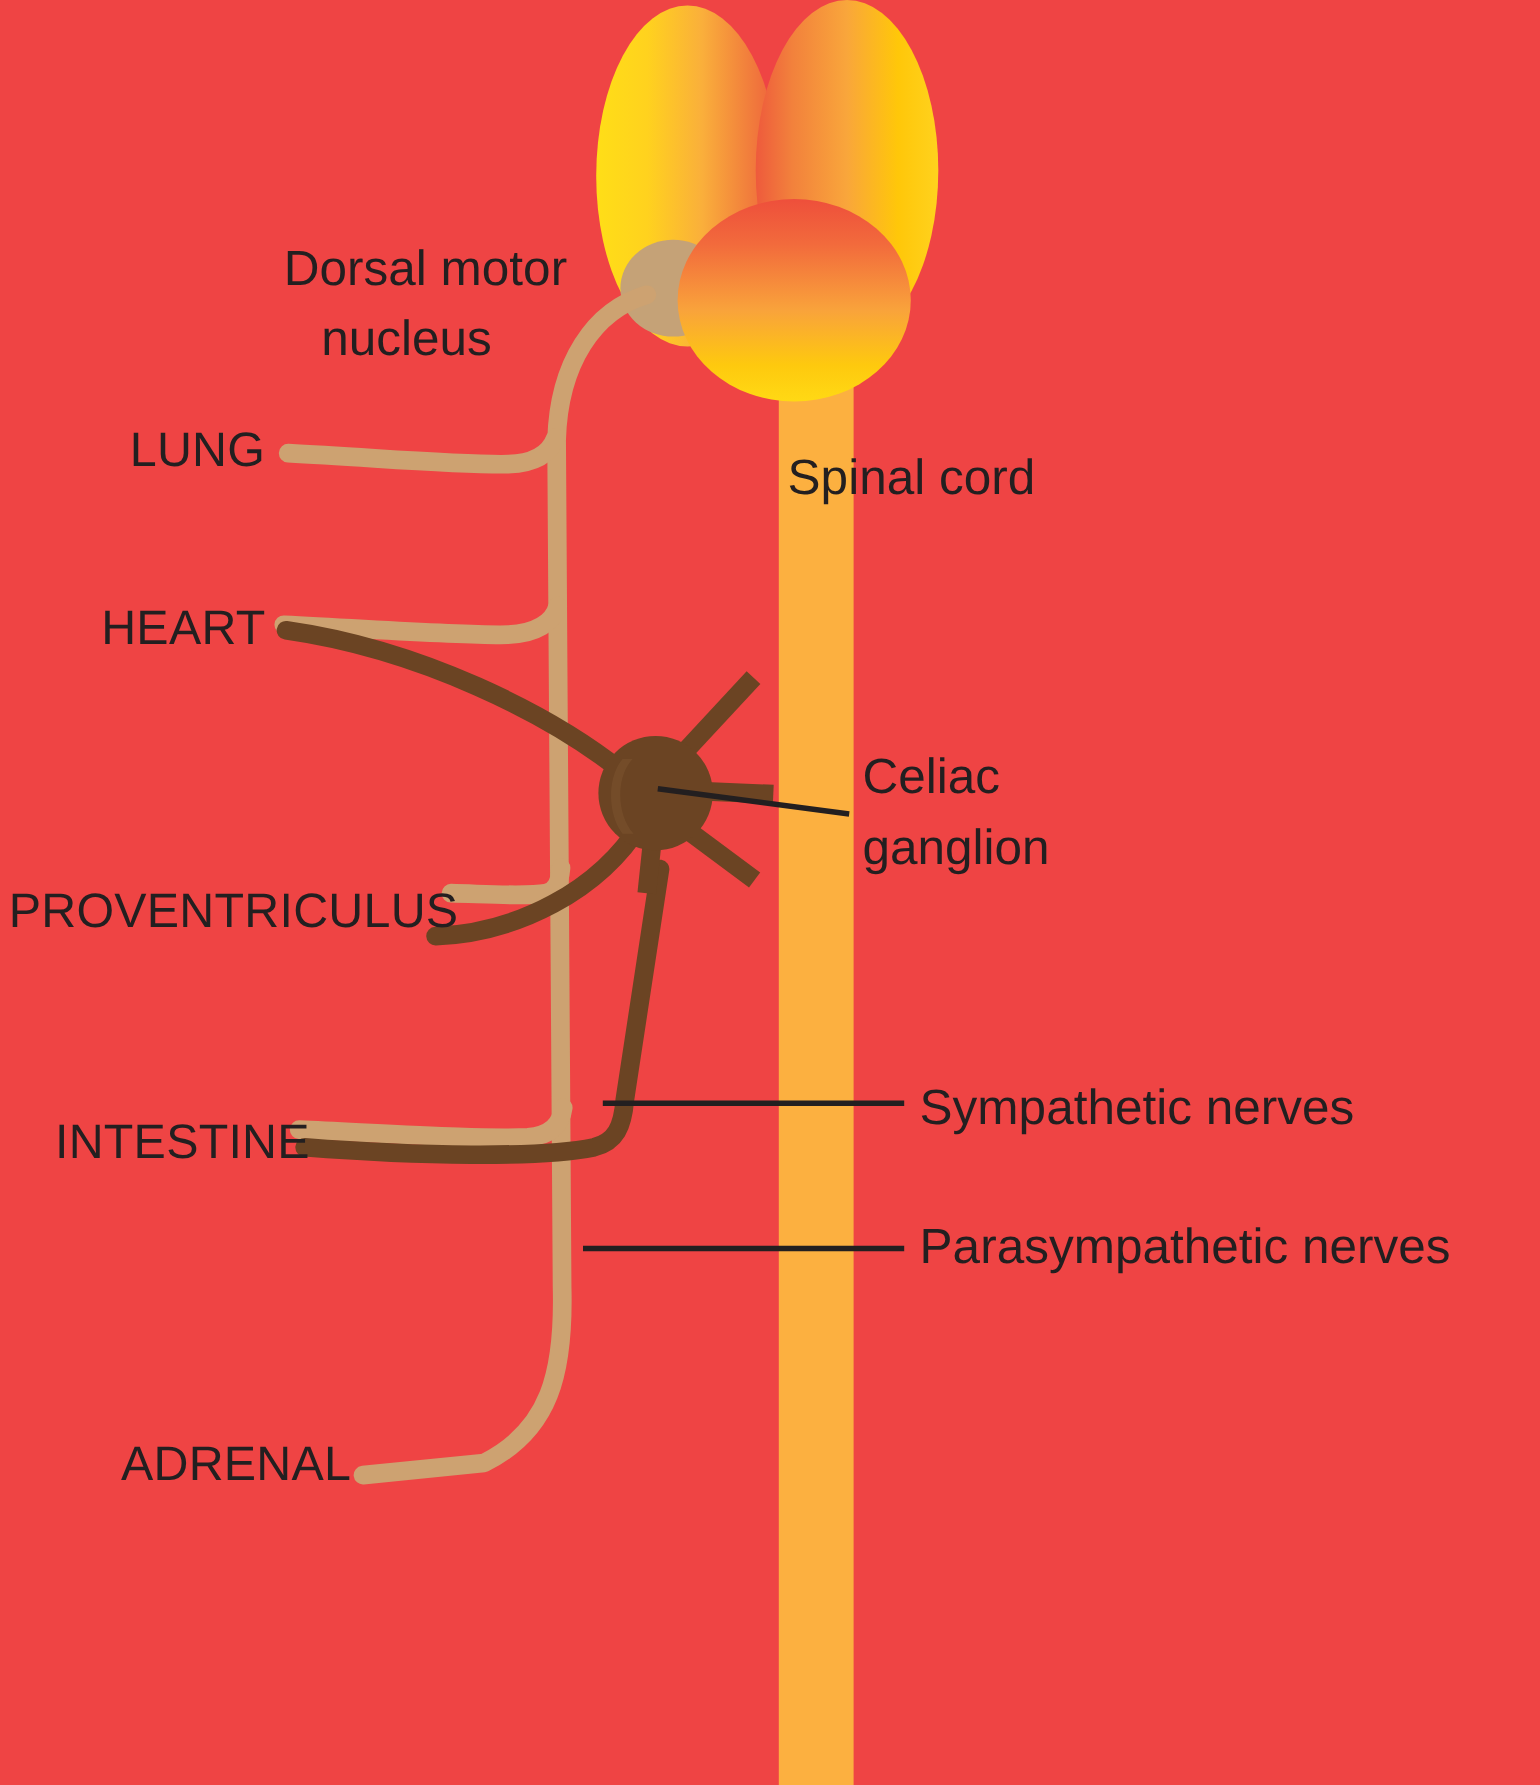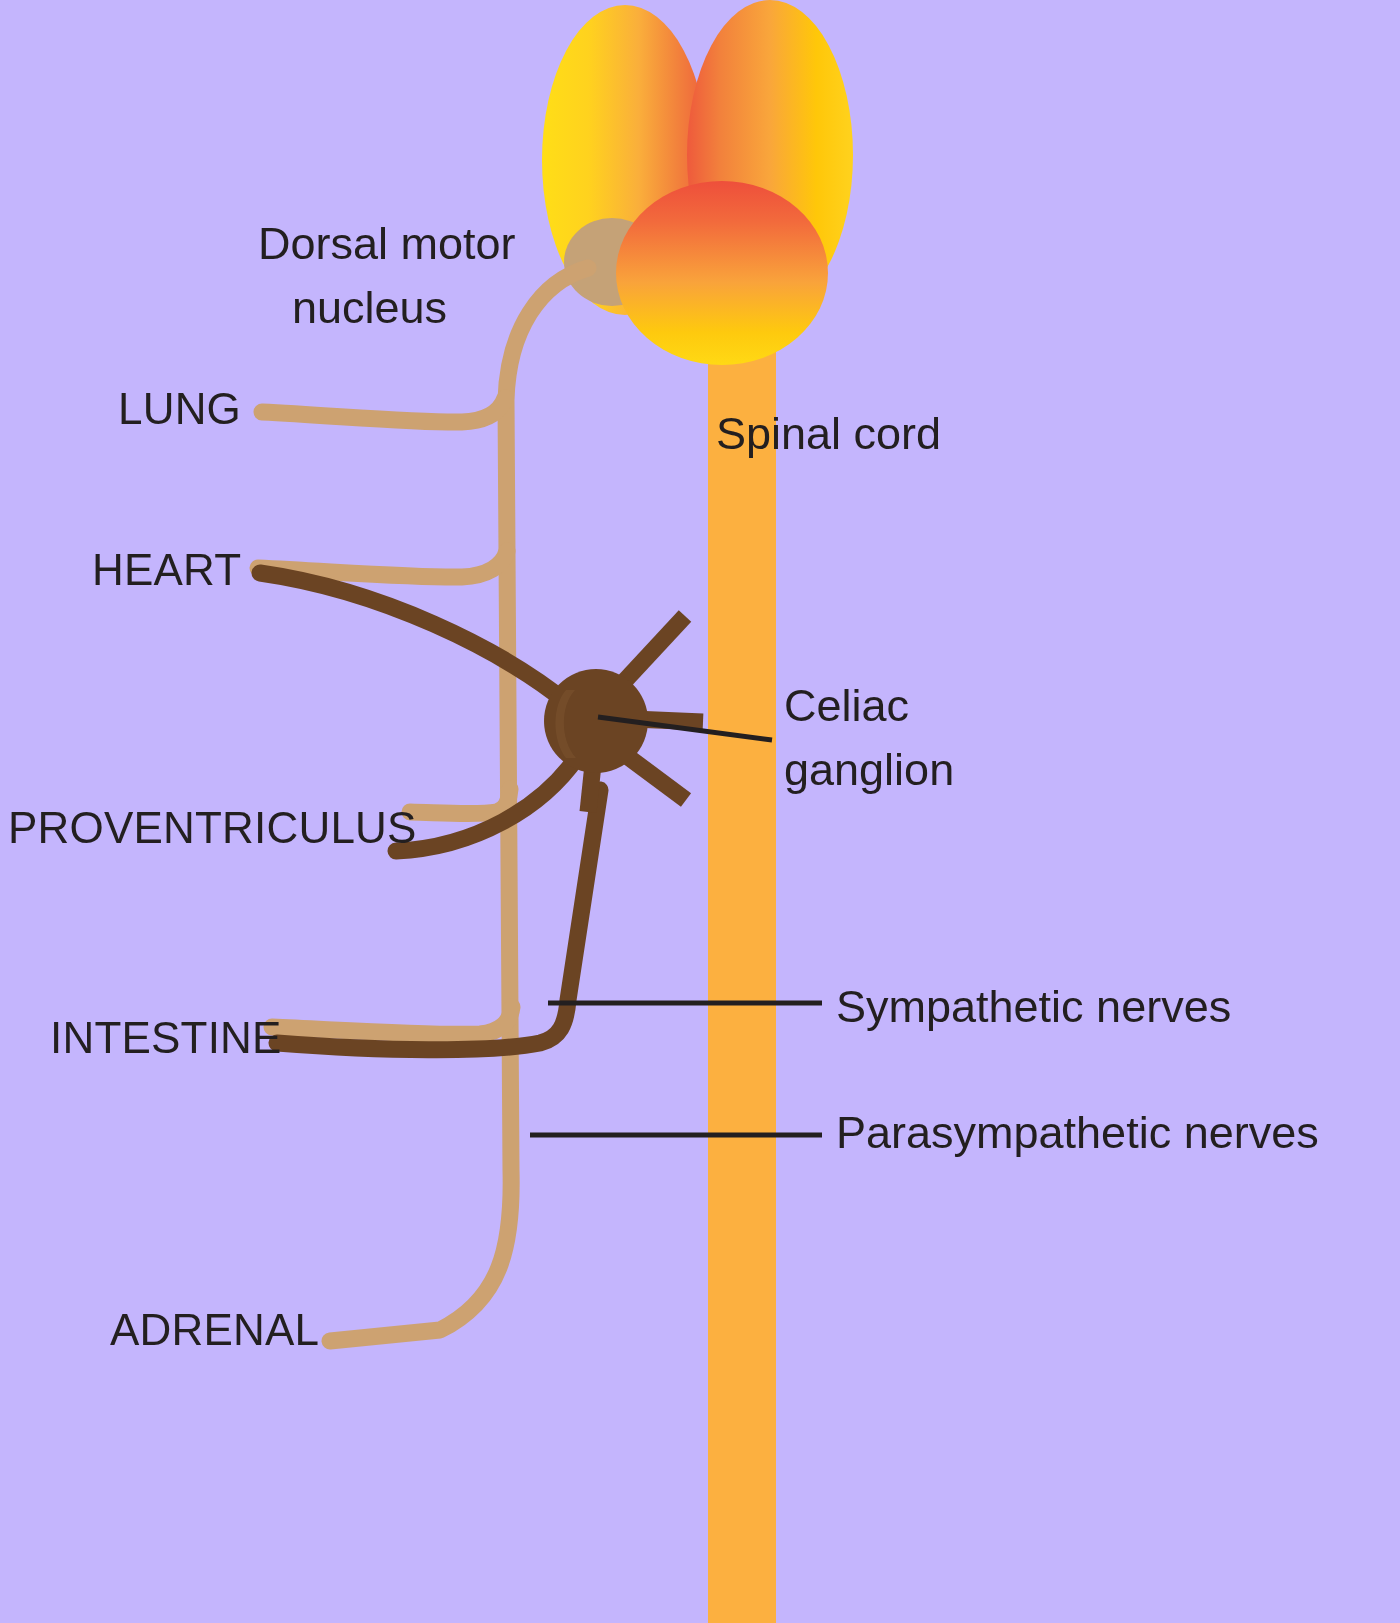--- a/index.html
+++ b/index.html
@@ -11,21 +11,21 @@
   body {
     width: 1400px;
     height: 1623px;
     overflow: hidden;
     font-family: "Liberation Sans", sans-serif;
   }
   #diagram-root {
     position: relative;
     width: 1400px;
     height: 1623px;
-    background: #c4b5fd;
+    background: #ef4444;
   }
   svg#anatomy-svg {
     position: absolute;
     top: 0;
     left: 0;
     width: 1400px;
     height: 1623px;
     display: block;
   }
   .diagram-label {

